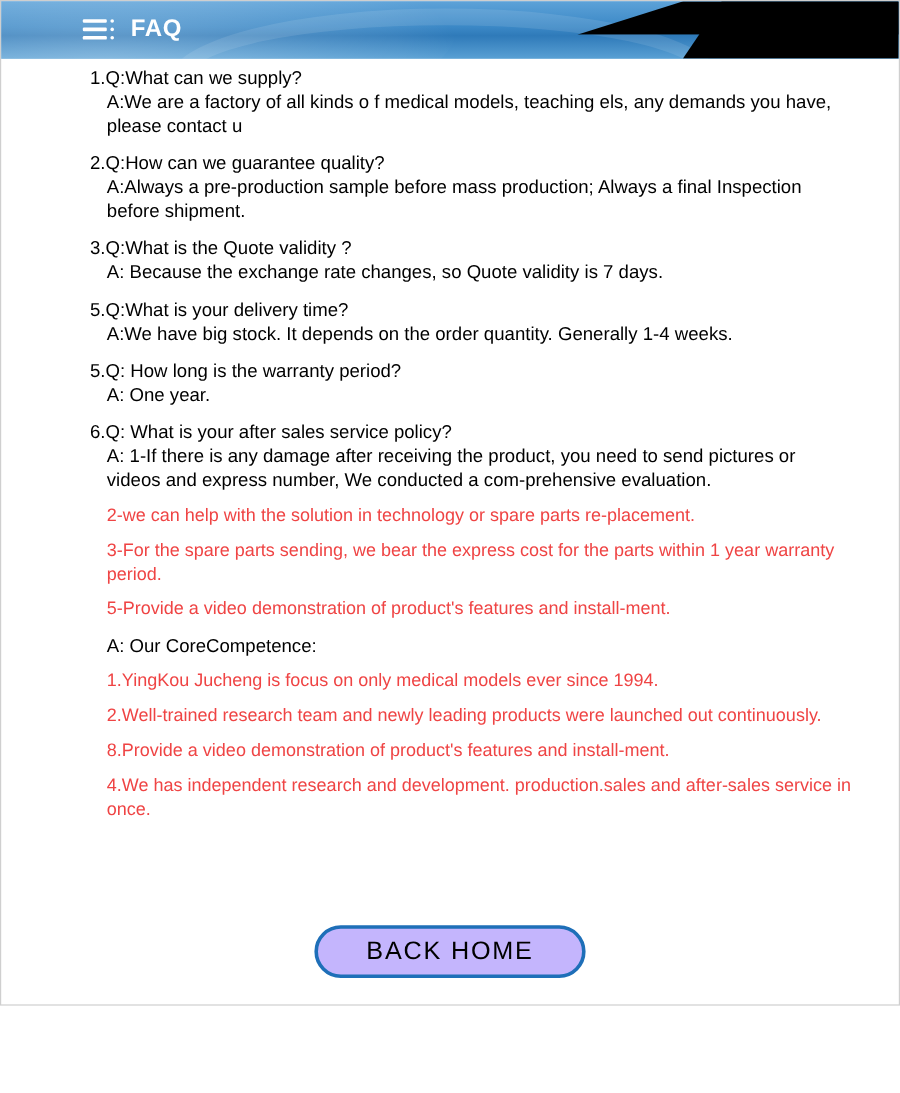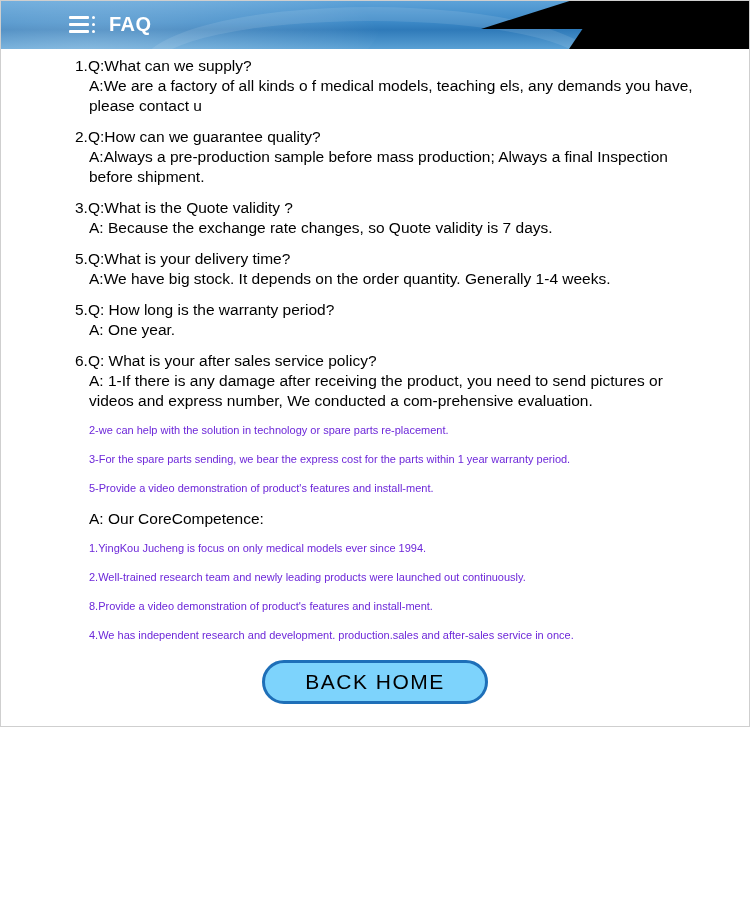--- a/index.html
+++ b/index.html
@@ -10,21 +10,21 @@
     width: 750px;
     height: 911px;
     background: #ffffff;
     font-family: "Liberation Sans", sans-serif;
     color: #000000;
     overflow: hidden;
   }
   .page {
     position: relative;
     width: 750px;
-    height: 727px;
+    height: 838px;
     box-sizing: border-box;
     border: 1px solid #cfcfcf;
     background: #ffffff;
   }
 
   
   .header {
     position: relative;
     width: 100%;
     height: 48px;
@@ -121,44 +121,44 @@
     white-space: pre-wrap;
   }
   .a-line {
     font-size: 15.5px;
     line-height: 20px;
     color: #000000;
     padding-left: 14px;
     white-space: pre-wrap;
   }
   .sub-line {
-    font-size: 11px;
+    font-size: 15px;
     line-height: 20px;
-    color: #6d28d9;
+    color: #ef4444;
     padding-left: 14px;
     margin-top: 9px;
     white-space: pre-wrap;
   }
 
   
   .footer {
     position: absolute;
     left: 0;
     right: 0;
     bottom: 22px;
     display: flex;
     justify-content: center;
   }
   .back-home {
     border: 3px solid #1e6fb8;
     border-radius: 22px;
     padding: 7px 40px;
     font-size: 21px;
     color: #000000;
-    background: #7dd3fc;
+    background: #c4b5fd;
     letter-spacing: 1.5px;
     font-family: "Liberation Sans", sans-serif;
     cursor: pointer;
   }
 </style>
 </head>
 <body>
 
 <div class="page">
 

